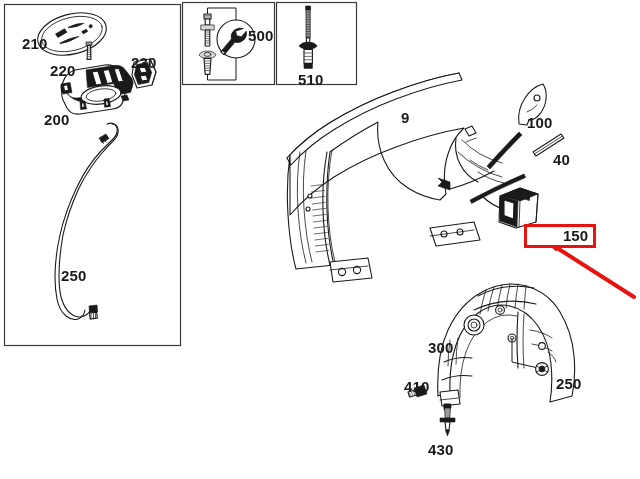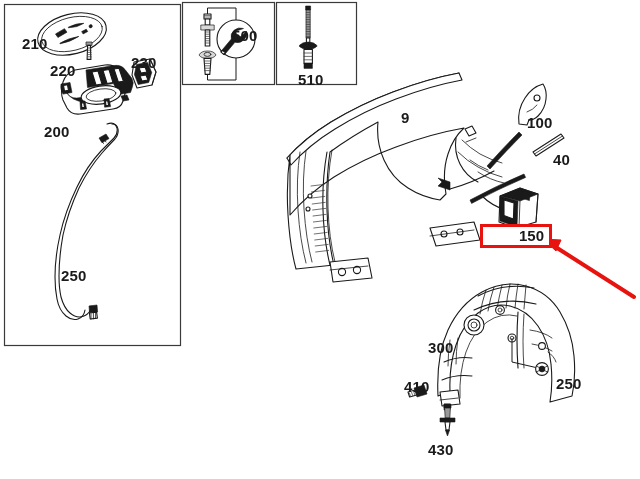--- a/index.html
+++ b/index.html
@@ -348,27 +348,27 @@
 
     <g>
       <path d="M634 297 L554 246" stroke="#e8120e" stroke-width="4" fill="none" stroke-linecap="round"></path>
       <path d="M543 239 l18 1 l-5 11 z" fill="#e8120e" stroke="#e8120e" stroke-width="1"></path>
     </g>
   </svg>
 
   <div class="lbl" style="left:22px;  top:36px;">210</div>
   <div class="lbl" style="left:50px;  top:63px;">220</div>
   <div class="lbl" style="left:131px; top:55px;">230</div>
-  <div class="lbl" style="left:44px;  top:124px;">200</div>
+  <div class="lbl" style="left:44px;  top:112px;">200</div>
   <div class="lbl" style="left:61px;  top:268px;">250</div>
-  <div class="lbl" style="left:232px; top:28px;">500</div>
+  <div class="lbl" style="left:248px; top:28px;">500</div>
   <div class="lbl" style="left:298px; top:72px;">510</div>
   <div class="lbl" style="left:401px; top:110px;">9</div>
   <div class="lbl" style="left:527px; top:115px;">100</div>
   <div class="lbl" style="left:553px; top:152px;">40</div>
   <div class="lbl" style="left:428px; top:340px;">300</div>
   <div class="lbl" style="left:404px; top:379px;">410</div>
   <div class="lbl" style="left:556px; top:376px;">250</div>
   <div class="lbl" style="left:428px; top:442px;">430</div>
 
-  <div class="lbl-hl" style="left:480px; top:224px;padding-left:36px;">150</div>
+  <div class="lbl-hl" style="left:524px; top:224px;padding-left:36px;">150</div>
 
 </div>
 
 </body></html>

